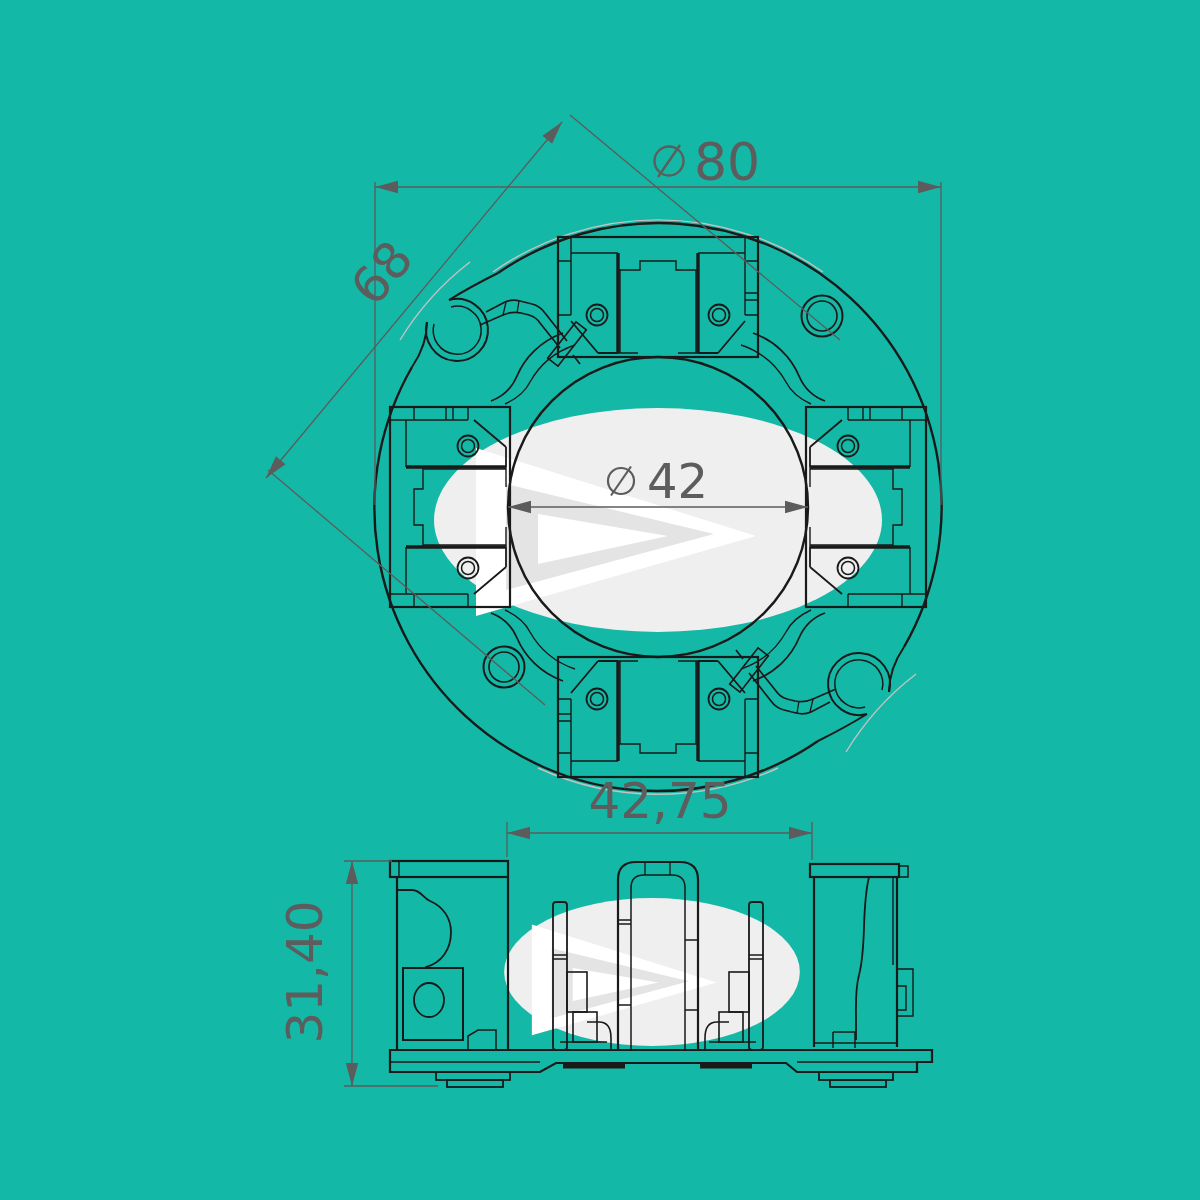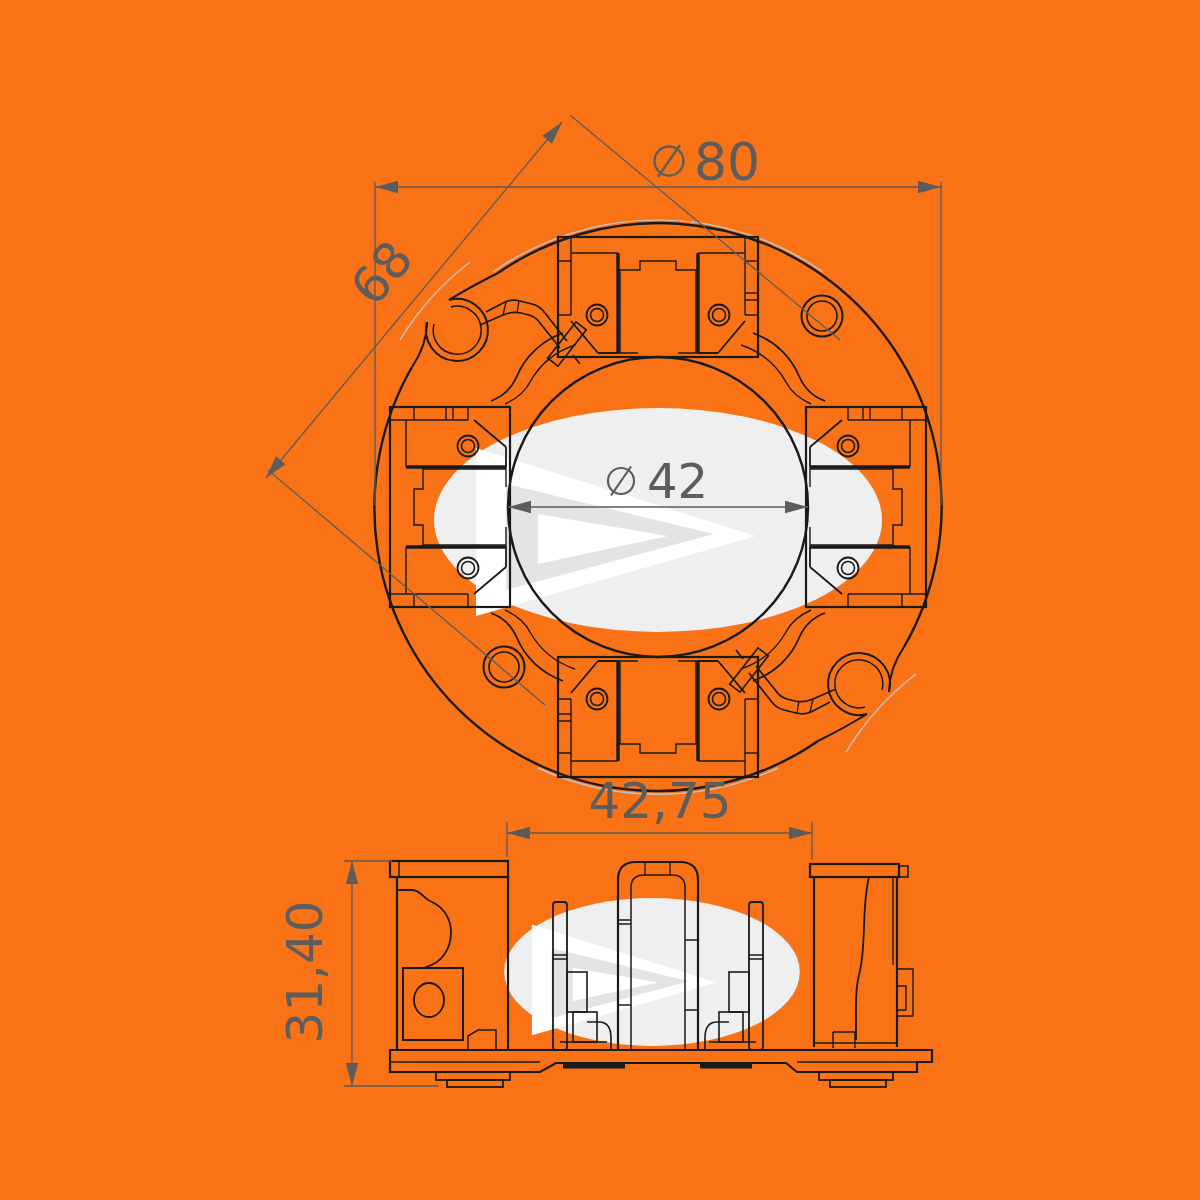--- a/index.html
+++ b/index.html
@@ -1,16 +1,16 @@
 <!DOCTYPE html>
 <html><head>
 <meta charset="utf-8">
 <style>
   html,body{margin:0;padding:0;background:#fff;}
-  .sheet{width:1200px;height:1200px;position:relative;background:#f97316;overflow:hidden;}
+  .sheet{width:1200px;height:1200px;position:relative;background:#14b8a6;overflow:hidden;}
   svg{display:block;}
   .dim-text{font-family:"DejaVu Sans","Liberation Sans",sans-serif;fill:#5d5d5d;}
   .outline{stroke:#1a1a1a;fill:none;}
   .dimline{stroke:#5c5c5c;fill:none;stroke-width:1.3;}
   .arrow{fill:#5c5c5c;stroke:none;}
   .grayref{stroke:#c3c3c3;fill:none;stroke-width:1.4;}
 </style>
 </head>
 <body>
 

